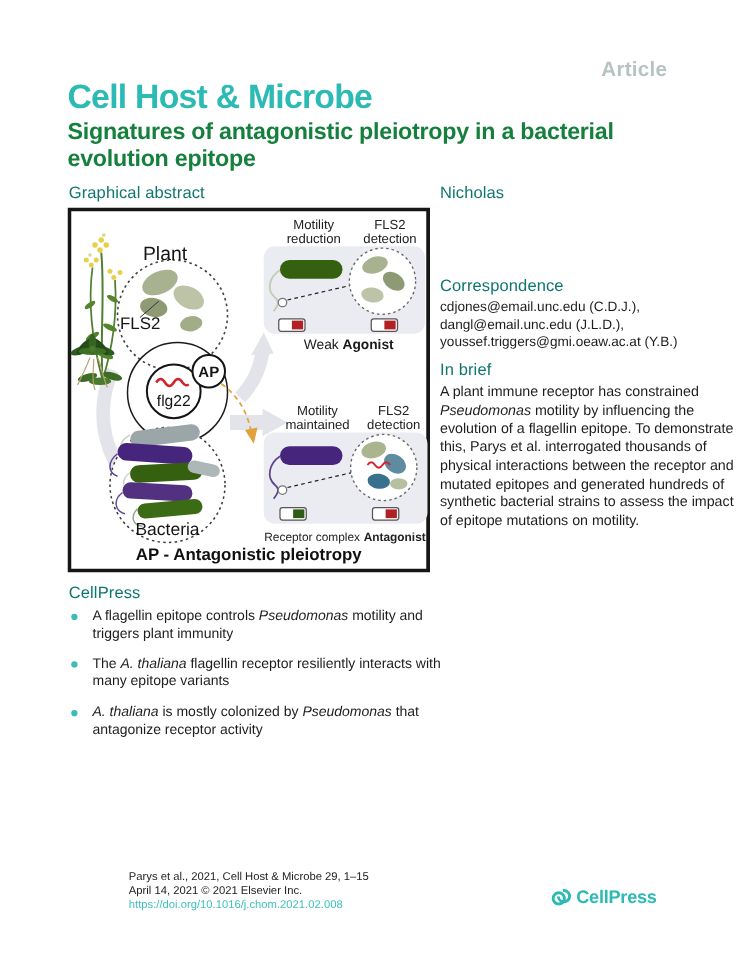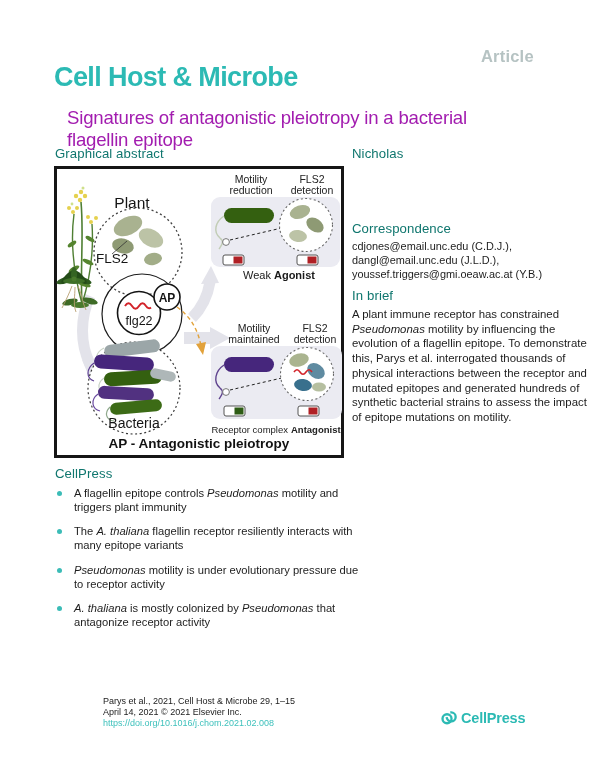--- a/index.html
+++ b/index.html
@@ -2,22 +2,22 @@
 <html><head>
 <meta charset="utf-8">
 <style>
   html,body{margin:0;padding:0;background:#fff;}
   .page{position:relative;width:600px;height:779px;background:#fff;overflow:hidden;
         font-family:"Liberation Sans",sans-serif;color:#1c1c1c;}
   .article-label{position:absolute;left:481px;top:47px;font-size:16.5px;font-weight:bold;
         color:#b6c3c3;letter-spacing:.2px;}
   .journal{position:absolute;left:54px;top:62px;margin:0;font-size:27px;font-weight:bold;
         color:#2cbab4;letter-spacing:-0.6px;}
-  .title{position:absolute;left:54px;top:94px;margin:13px;font-size:18.6px;font-weight:normal;
-        color:#a21caf;line-height:21.5px;letter-spacing:-0.2px;width:500px;}
+  .title{position:absolute;left:54px;top:94px;margin:0;font-size:18.6px;font-weight:bold;
+        color:#15803d;line-height:21.5px;letter-spacing:-0.2px;width:500px;}
   .teal-heading{position:absolute;font-size:13.2px;color:#0f766e;letter-spacing:.1px;}
   .it{font-style:italic;}
 
   
   .authors-text{position:absolute;left:352px;top:166px;width:238px;font-size:11.3px;
         line-height:14.6px;color:#1d1d1d;}
   .corr-text{position:absolute;left:352px;top:239px;width:240px;font-size:10.9px;
         line-height:14.2px;color:#1d1d1d;}
   .brief-text{position:absolute;left:352px;top:307px;width:243px;font-size:11.4px;
         line-height:14.7px;color:#1d1d1d;}
@@ -40,21 +40,21 @@
 
   svg text{font-family:"Liberation Sans",sans-serif;}
 </style>
 </head>
 <body>
 
 <div class="page">
 
   <div class="article-label">Article</div>
   <h1 class="journal">Cell Host &amp; Microbe</h1>
-  <h2 class="title"><span>Signatures of antagonistic pleiotropy in a bacterial</span><br><span>flagellin epitope</span></h2>
+  <h2 class="title"><span>Signatures of antagonistic pleiotropy in a bacterial</span><br><span>evolution epitope</span></h2>
 
   <div class="teal-heading" style="left:55px;top:146px;">Graphical abstract</div>
 
   <div class="figure-wrap">
     <svg width="290" height="292" viewBox="0 0 290 292" xmlns="http://www.w3.org/2000/svg">
 
       <rect x="1.5" y="1.5" width="287" height="289" fill="#ffffff" stroke="#161616" stroke-width="3"></rect>
 
       <g>
         <path d="M36,130 C26,152 26,178 36,198" stroke="#e3e3ea" stroke-width="11" fill="none"></path>
@@ -217,24 +217,20 @@
     <div class="hl-item">
       <span class="hl-dot"></span>
       <span class="hl-text"><span>A flagellin epitope controls </span><span class="it">Pseudomonas</span><span> motility and triggers plant immunity</span></span>
     </div>
     <div class="hl-item">
       <span class="hl-dot"></span>
       <span class="hl-text"><span>The </span><span class="it">A. thaliana</span><span> flagellin receptor resiliently interacts with many epitope variants</span></span>
     </div>
     <div class="hl-item">
       <span class="hl-dot"></span>
-      <span class="hl-text"><span class="it">Pseudomonas</span><span> motility is under evolutionary pressure due to receptor activity</span></span>
-    </div>
-    <div class="hl-item">
-      <span class="hl-dot"></span>
       <span class="hl-text"><span class="it">A. thaliana</span><span> is mostly colonized by </span><span class="it">Pseudomonas</span><span> that antagonize receptor activity</span></span>
     </div>
   </div>
 
   <div class="footer">
     <div>Parys et al., 2021, Cell Host &amp; Microbe 29, 1–15</div>
     <div>April 14, 2021 © 2021 Elsevier Inc.</div>
     <a class="doi" href="#">https://doi.org/10.1016/j.chom.2021.02.008</a>
   </div>
 

